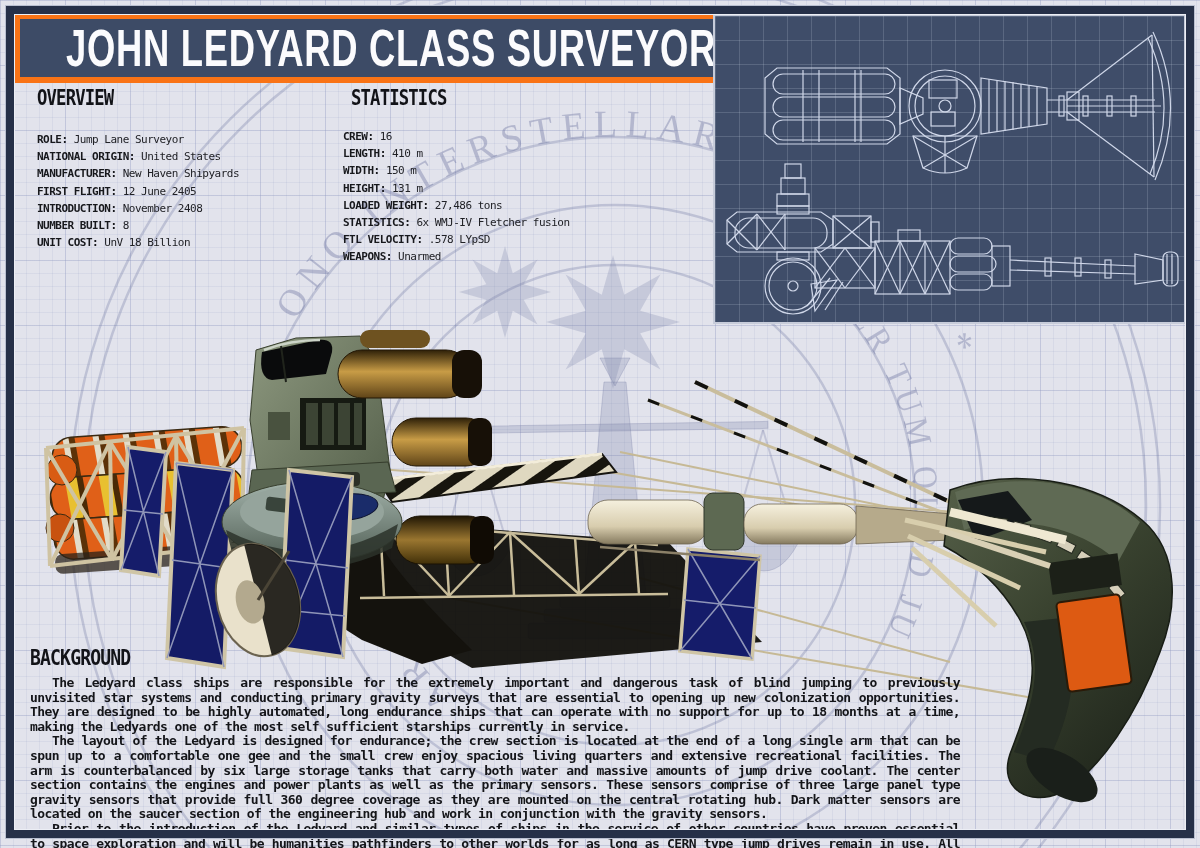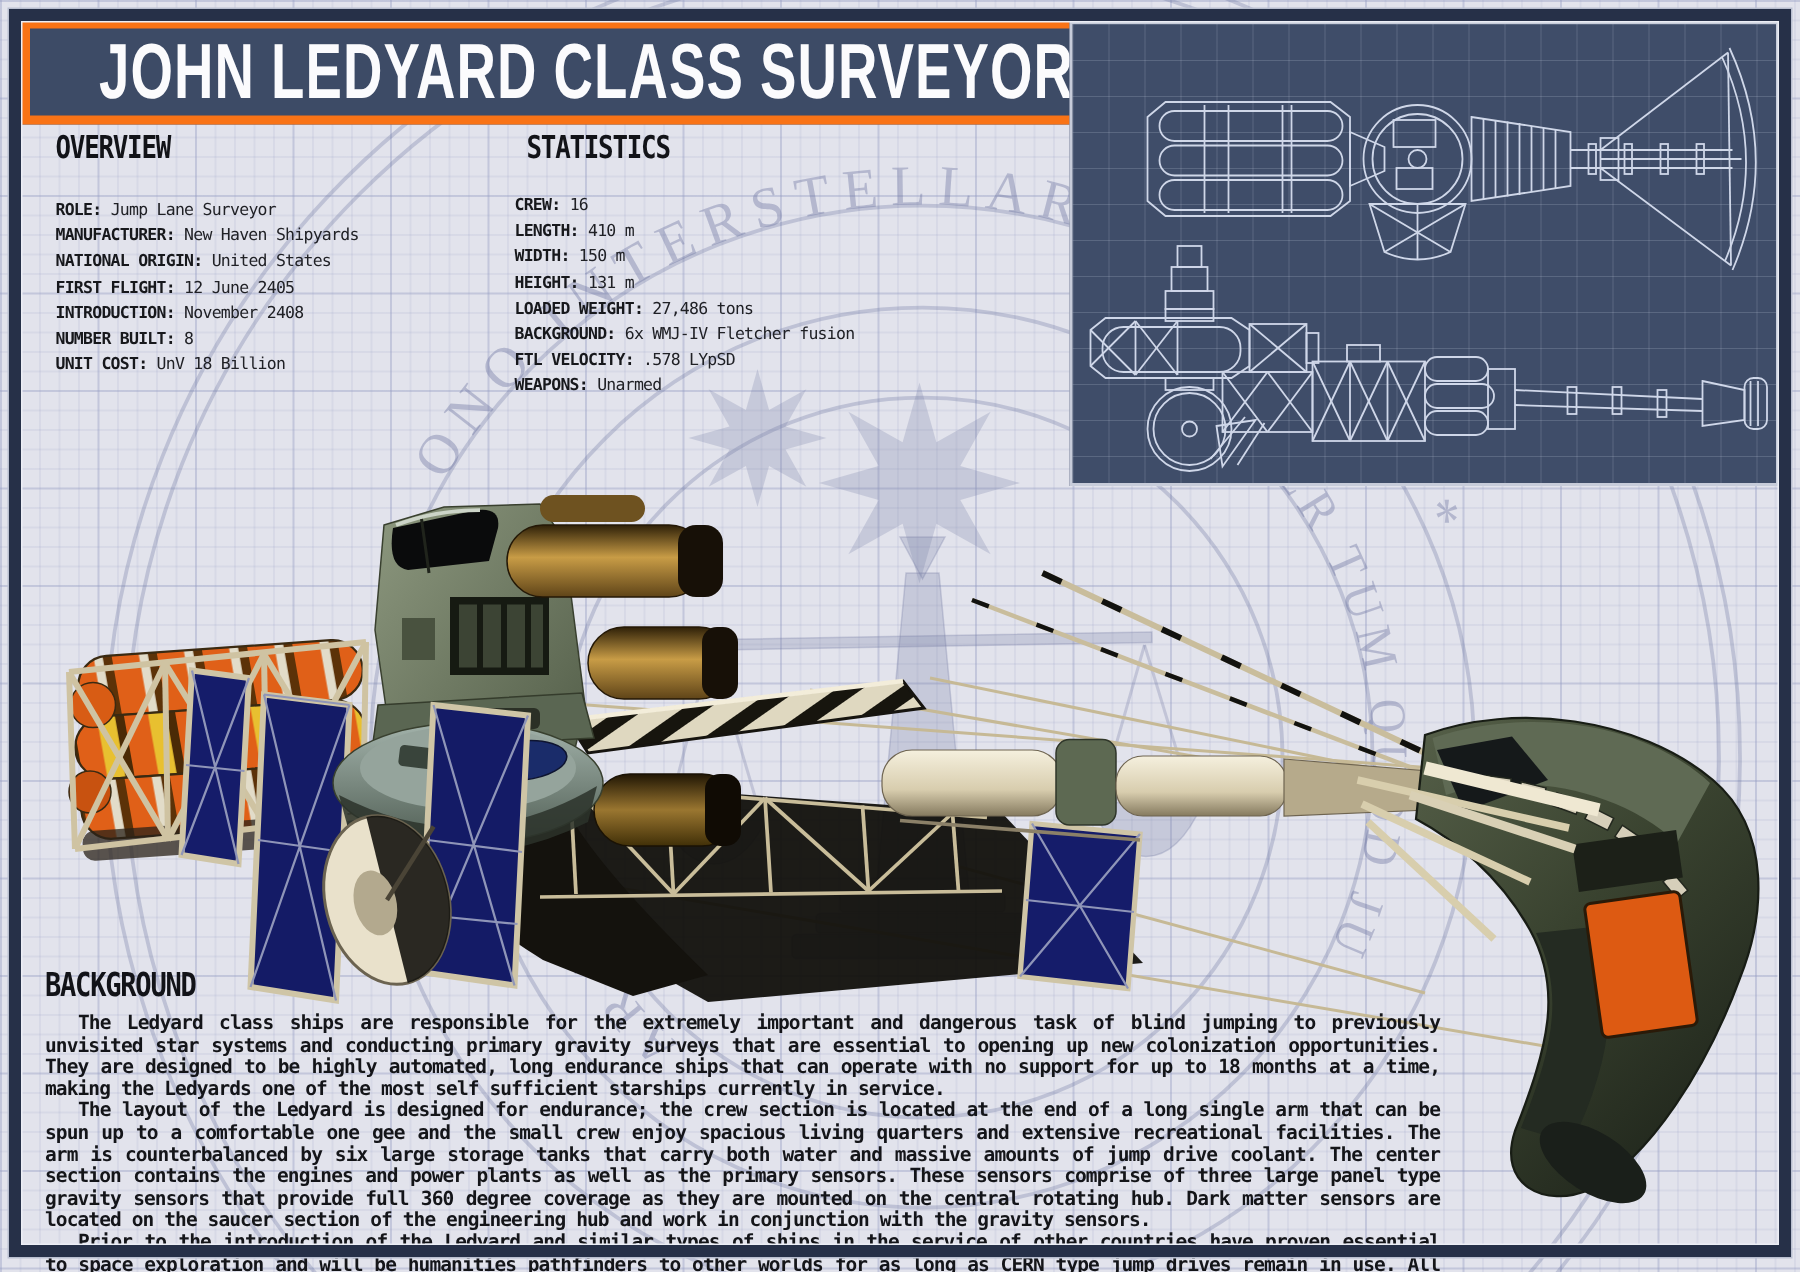--- a/index.html
+++ b/index.html
@@ -417,36 +417,36 @@
         <line x1="452" y1="238" x2="452" y2="268"></line>
           <line x1="457" y1="238" x2="457" y2="268"></line>
       </g>
     </g>
   </svg>
 </div>
 
 <div class="heading" style="left:37px;top:86px;">OVERVIEW</div>
 <div class="speclist" style="left:37px;top:131px;">
   <div class="spec-row"><span class="l">ROLE:</span> <span class="v">Jump Lane Surveyor</span></div>
+  <div class="spec-row"><span class="l">NATIONAL ORIGIN:</span> <span class="v">United States</span></div>
   <div class="spec-row"><span class="l">MANUFACTURER:</span> <span class="v">New Haven Shipyards</span></div>
-  <div class="spec-row"><span class="l">NATIONAL ORIGIN:</span> <span class="v">United States</span></div>
   <div class="spec-row"><span class="l">FIRST FLIGHT:</span> <span class="v">12 June 2405</span></div>
   <div class="spec-row"><span class="l">INTRODUCTION:</span> <span class="v">November 2408</span></div>
   <div class="spec-row"><span class="l">NUMBER BUILT:</span> <span class="v">8</span></div>
   <div class="spec-row"><span class="l">UNIT COST:</span> <span class="v">UnV 18 Billion</span></div>
 </div>
 
 <div class="heading" style="left:351px;top:86px;">STATISTICS</div>
 <div class="speclist" style="left:343px;top:128px;">
   <div class="spec-row"><span class="l">CREW:</span> <span class="v">16</span></div>
   <div class="spec-row"><span class="l">LENGTH:</span> <span class="v">410 m</span></div>
   <div class="spec-row"><span class="l">WIDTH:</span> <span class="v">150 m</span></div>
   <div class="spec-row"><span class="l">HEIGHT:</span> <span class="v">131 m</span></div>
   <div class="spec-row"><span class="l">LOADED WEIGHT:</span> <span class="v">27,486 tons</span></div>
-  <div class="spec-row"><span class="l">BACKGROUND:</span> <span class="v">6x WMJ-IV Fletcher fusion</span></div>
+  <div class="spec-row"><span class="l">STATISTICS:</span> <span class="v">6x WMJ-IV Fletcher fusion</span></div>
   <div class="spec-row"><span class="l">FTL VELOCITY:</span> <span class="v">.578 LYpSD</span></div>
   <div class="spec-row"><span class="l">WEAPONS:</span> <span class="v">Unarmed</span></div>
 </div>
 
 <div class="heading" style="left:30px;top:645px;font-size:22px;">BACKGROUND</div>
 <div class="bg-text">
   <p>The Ledyard class ships are responsible for the extremely important and dangerous task of blind jumping to previously unvisited star systems and conducting primary gravity surveys that are essential to opening up new colonization opportunities. They are designed to be highly automated, long endurance ships that can operate with no support for up to 18 months at a time, making the Ledyards one of the most self sufficient starships currently in service.</p>
   <p>The layout of the Ledyard is designed for endurance; the crew section is located at the end of a long single arm that can be spun up to a comfortable one gee and the small crew enjoy spacious living quarters and extensive recreational facilities.  The arm is counterbalanced by six large storage tanks that carry both water and massive amounts of jump drive coolant. The center section contains the engines and power plants as well as the primary sensors.  These sensors comprise of three large panel type gravity sensors that provide full 360 degree coverage as they are mounted on the central rotating hub. Dark matter sensors are located on the saucer section of the engineering hub and work in conjunction with the gravity sensors.</p>
   <p>Prior to the introduction of the Ledyard and similar types of ships in the service of other countries have proven essential to space exploration and will be humanities pathfinders to other worlds for as long as CERN type jump drives remain in use.  All the Ledyard class ships are currently in service with the National Space Exploration Administration (NSEA) and are typically crewed by both civilian scientists employed by NSEA, and USSN personnel seconded to the agency.</p>
 </div>

